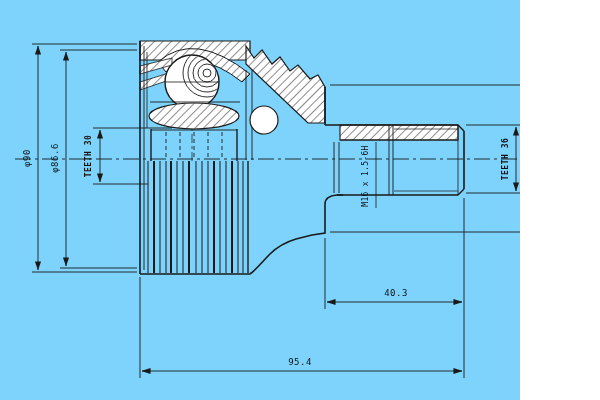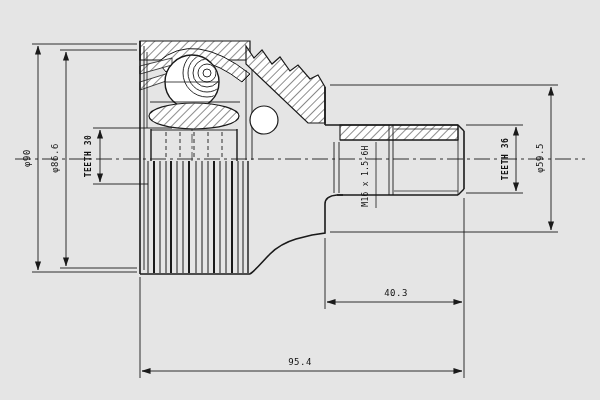--- a/index.html
+++ b/index.html
@@ -1,18 +1,18 @@
 <!DOCTYPE html>
 <html><head>
 <meta charset="utf-8">
 <style>
   html,body{margin:0;padding:0;background:#ffffff;}
   .canvas{
-    width:600px;height:400px;position:relative;overflow:hidden;
-    background:#e5e5e5;
+    width:520px;height:400px;position:relative;overflow:hidden;
+    background:#7dd3fc;
     font-family:"DejaVu Sans Mono","Liberation Mono",monospace;
   }
   svg text{
     font-family:"DejaVu Sans Mono","Liberation Mono",monospace;
     fill:#111111;
   }
   .dim-text{font-size:9px;letter-spacing:0.5px;}
   .teeth-text{font-size:8px;font-weight:bold;letter-spacing:0.5px;}
   .thread-text{font-size:8px;letter-spacing:0.3px;}
 </style>

